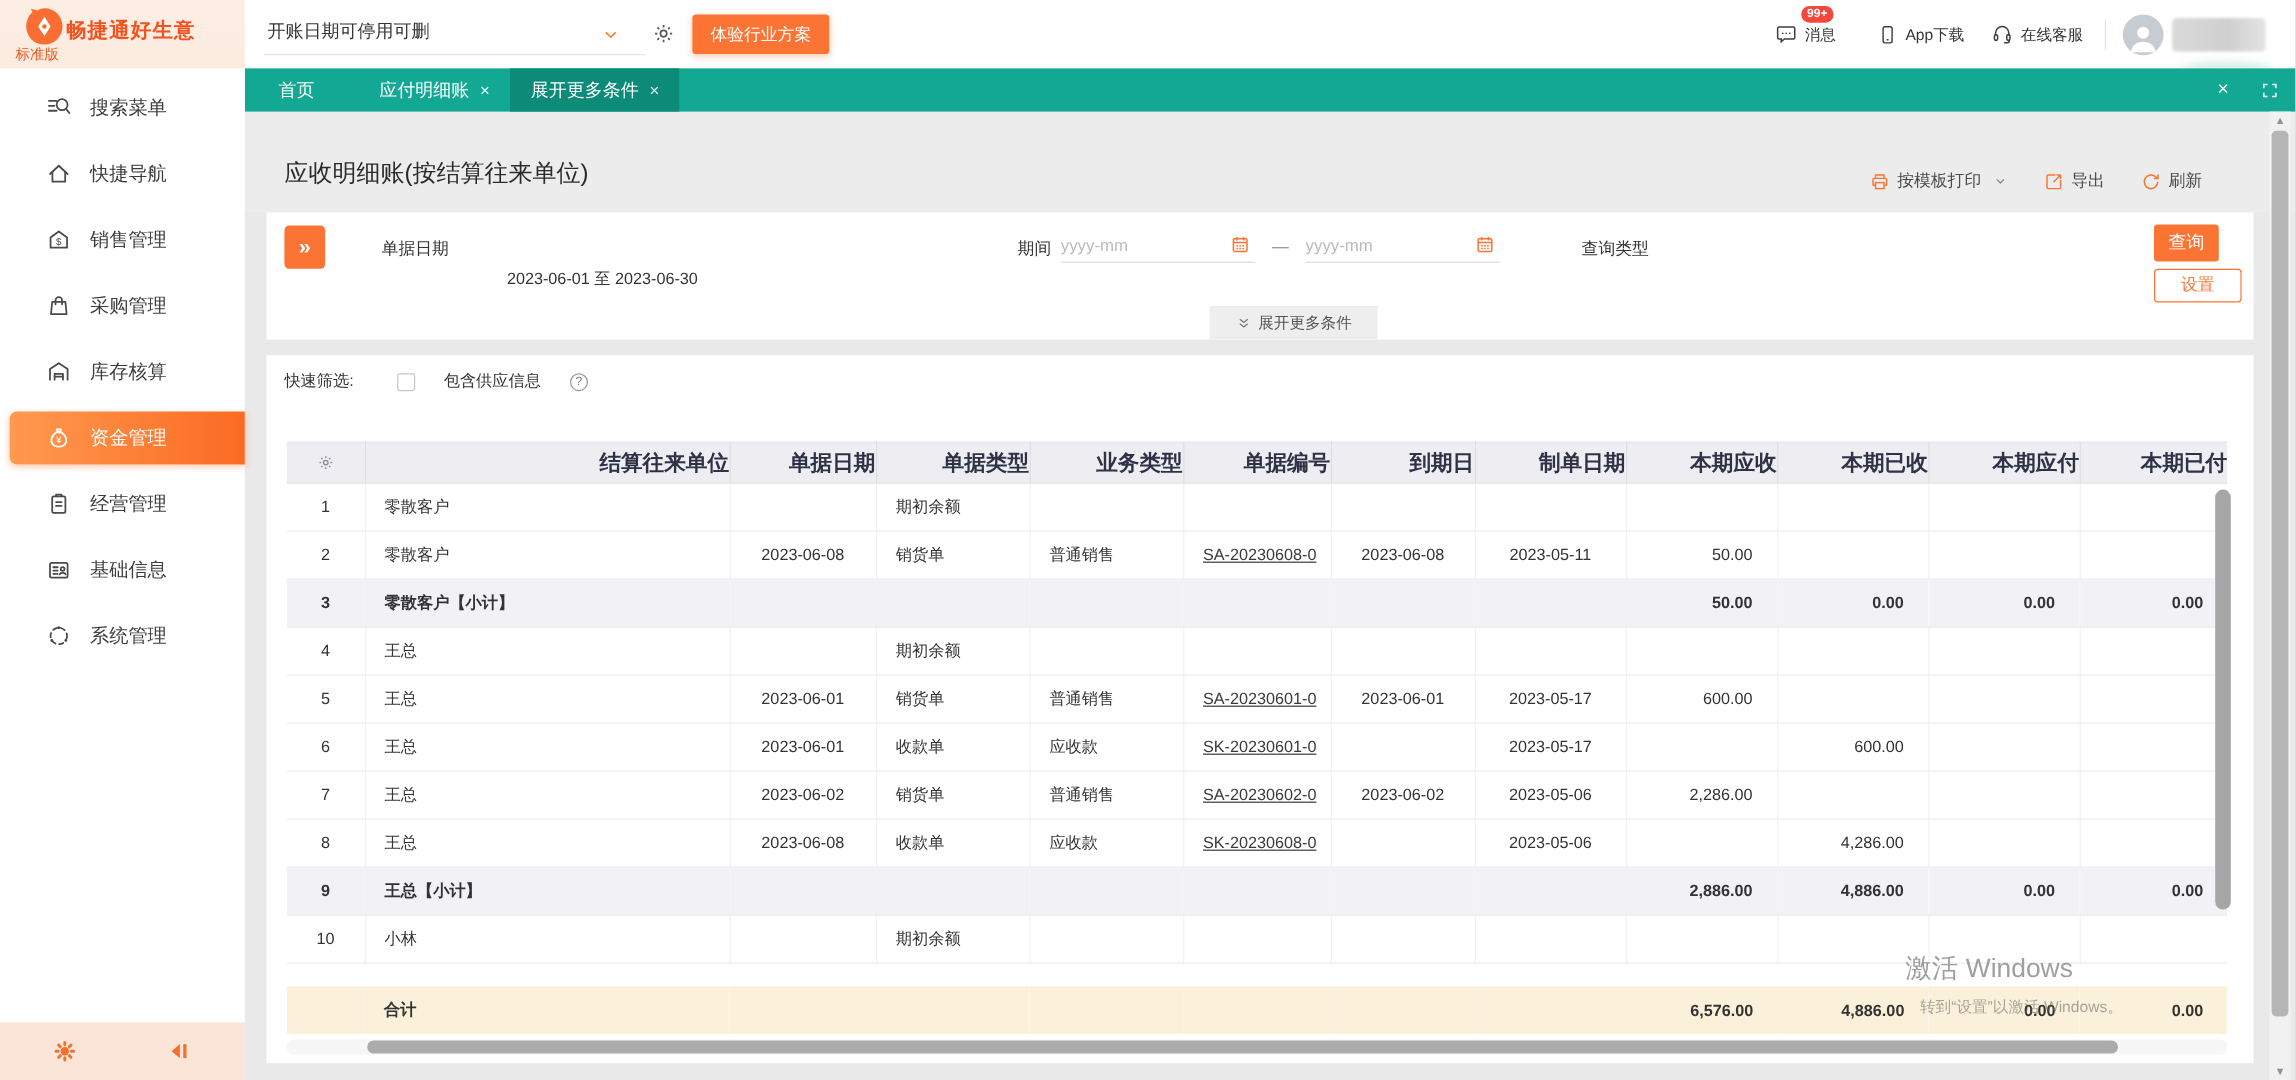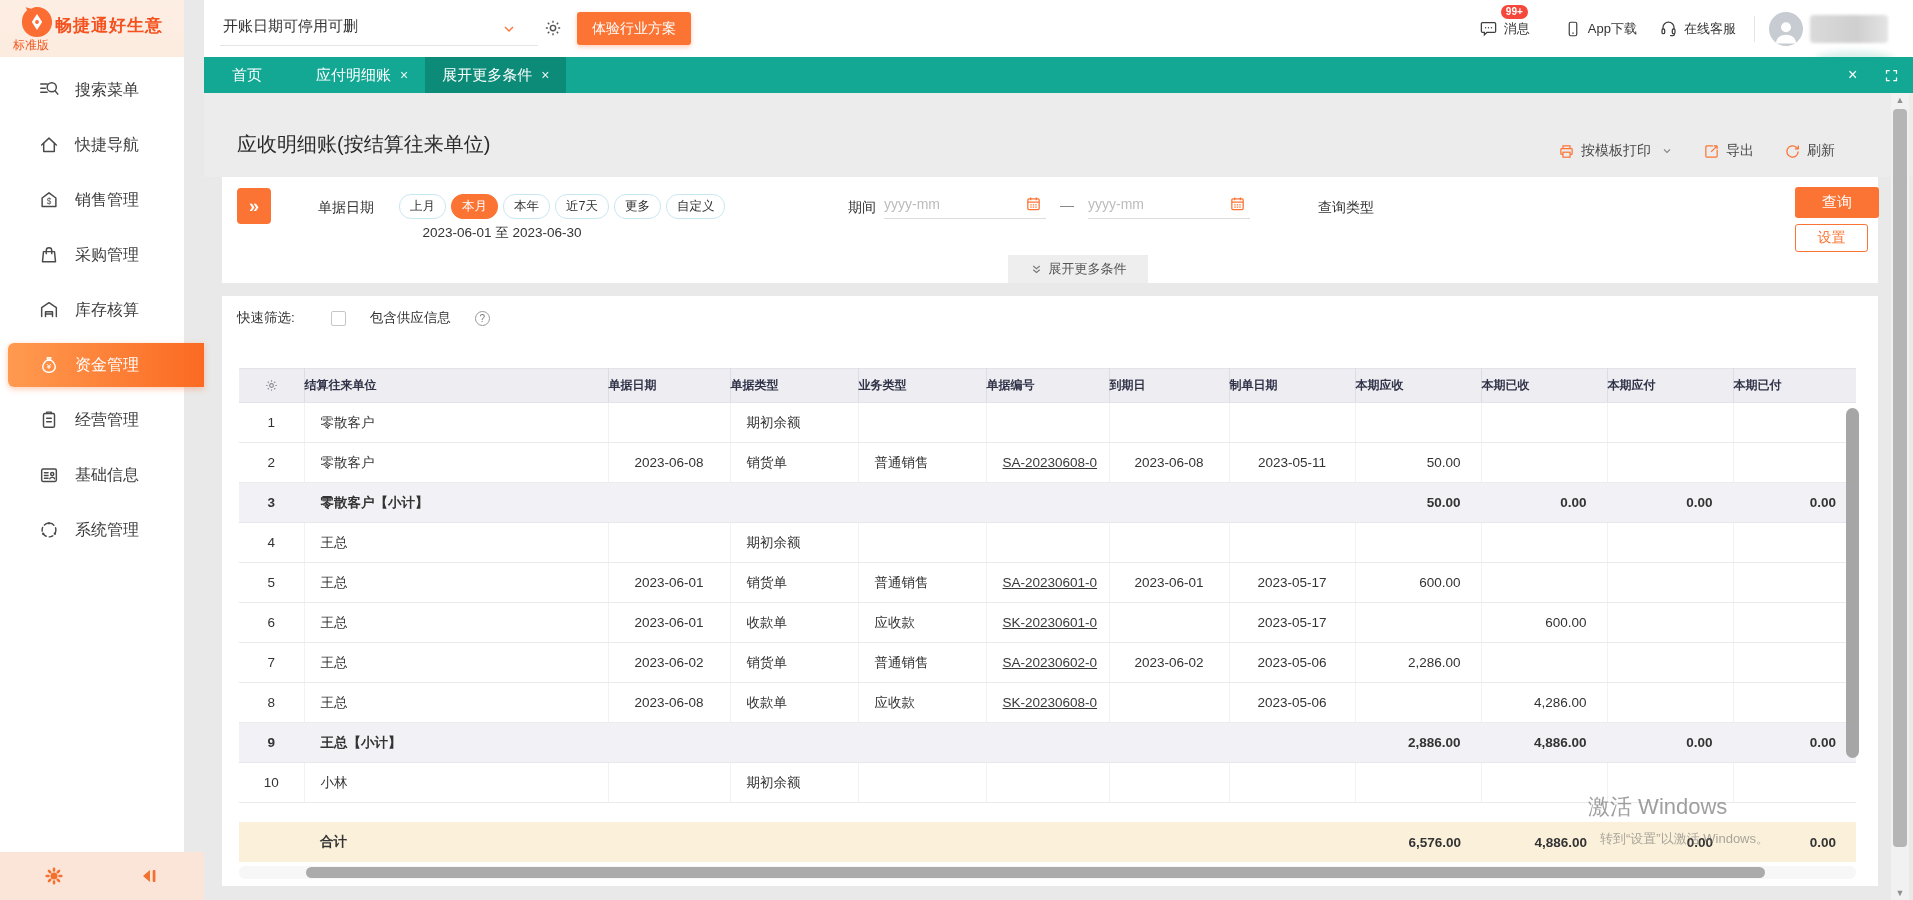--- a/index.html
+++ b/index.html
@@ -2,21 +2,21 @@
 <html><head>
 <meta charset="utf-8">
 <style>
   * { margin:0; padding:0; box-sizing:border-box; }
   html,body { background:#cfcfcf; }
   body { font-family:"Liberation Sans","DejaVu Sans",sans-serif; }
   #root { position:relative; width:1913px; height:900px; background:#E9E9E9; overflow:hidden; color:#333; font-family:"Liberation Sans","DejaVu Sans",sans-serif; }
   svg { display:block; }
 
   
-  #sidebar { position:absolute; left:0; top:0; width:184px; height:900px; background:#fff; z-index:30; }
+  #sidebar { position:absolute; left:0; top:0; width:204px; height:900px; background:#fff; z-index:30; }
   #logo-area { position:relative; height:57px; background:linear-gradient(180deg,#FDEEE4,#FCEBDF); }
   #logo-icon { position:absolute; left:20px; top:5px; }
   #brand-name { position:absolute; left:55px; top:14px; font-size:17px; font-weight:bold; color:#F4511E; letter-spacing:1px; white-space:nowrap; }
   #brand-edition { position:absolute; left:13px; top:37px; font-size:12px; color:#F0581F; }
   .side-item { position:absolute; left:0; width:204px; height:44px; display:flex; align-items:center; padding-left:38px; font-size:16px; color:#3d3d3d; cursor:pointer; }
   .side-item .si-icon { width:22px; height:22px; margin-right:15px; color:#4a4a4a; flex:0 0 auto; }
   .side-item.active { left:8px; width:196px; padding-left:30px; background:linear-gradient(90deg,#FF9a50,#FB6A22); border-radius:6px 0 0 6px; color:#fff; box-shadow:0 2px 6px rgba(251,106,34,.35); }
   .side-item.active .si-icon { color:#fff; }
   #side-footer { position:absolute; left:0; top:852px; width:204px; height:48px; background:#FBE5D8; display:flex; align-items:center; justify-content:space-between; padding:0 44px; color:#F4702F; }
 
@@ -64,35 +64,35 @@
   .pill.active { background:#FB7434; border-color:#FB7434; color:#fff; }
   #date-range { position:absolute; left:160px; top:47px; width:240px; text-align:center; font-size:13.5px; color:#333; }
   .period-input { position:absolute; top:12px; width:162px; height:30px; border:none; border-bottom:1px solid #DCDCDC; display:flex; align-items:center; }
   .period-input input { border:none; outline:none; width:130px; font-size:14px; color:#333; font-family:inherit; background:transparent; }
   .period-input input::placeholder { color:#BBB; }
   .cal-icon { position:absolute; right:4px; top:6px; color:#FB7434; cursor:pointer; }
   #period-sep { position:absolute; left:838px; top:20px; color:#888; font-size:14px; }
   #query-select { position:absolute; left:1176px; top:12px; width:360px; height:30px; border-bottom:1px solid #DCDCDC; cursor:pointer; }
   #query-value { position:absolute; left:4px; top:5px; font-size:14px; color:#333; }
   #query-chev { position:absolute; right:5px; top:8px; color:#FB7434; }
-  #search-btn { position:absolute; left:1573px; top:10px; width:84px; height:31px; background:#FB7434; border:none; border-radius:3px; color:#fff; font-size:15px; cursor:pointer; font-family:inherit; }
+  #search-btn { position:absolute; left:1573px; top:10px; width:54px; height:31px; background:#FB7434; border:none; border-radius:3px; color:#fff; font-size:15px; cursor:pointer; font-family:inherit; }
   #settings-btn { position:absolute; left:1573px; top:47px; width:73px; height:28px; background:#fff; border:1px solid #FB7434; border-radius:3px; color:#FB7434; font-size:14px; cursor:pointer; font-family:inherit; }
   #expand-more { position:absolute; left:786px; top:78px; width:140px; height:28px; background:#EEEEEE; display:flex; align-items:center; justify-content:center; gap:6px; font-size:13px; color:#555; cursor:pointer; }
   #expand-more .em-icon { color:#777; }
 
   
   #content-panel { position:absolute; left:222px; top:296px; width:1656px; height:590px; background:#fff; }
   #quick-filter { position:absolute; left:15px; top:13px; display:flex; align-items:center; gap:24px; font-size:13.5px; color:#333; }
   #supplier-checkbox { width:15px; height:15px; border:1px solid #C6C6C6; border-radius:2px; background:#fff; cursor:pointer; margin-left:12px; }
   .qmark { width:15px; height:15px; border:1px solid #999; border-radius:50%; font-size:10px; color:#777; display:inline-flex; align-items:center; justify-content:center; cursor:pointer; }
 
   
   #grid-wrap { position:absolute; left:17px; top:72px; width:1617px; }
   table.grid { border-collapse:collapse; table-layout:fixed; width:1617px; }
-  .grid thead th { height:34px; background:#EDEDF2; border-top:1px solid #E2E2E9; border-bottom:1px solid #E2E2E9; border-right:1px solid #DCDCE3; font-size:12px; font-weight:bold; color:#2F3247; text-align:left; }
+  .grid thead th { height:34px; background:#EDEDF2; border-top:1px solid #E2E2E9; border-bottom:1px solid #E2E2E9; border-right:1px solid #DCDCE3; font-size:18px; font-weight:bold; color:#2F3247; text-align:right; }
   .grid thead th:last-child { border-right:none; }
   .grid tbody td { height:40px; border-bottom:1px solid #EBEBEB; border-right:1px solid #F2F2F2; overflow:hidden; white-space:nowrap; font-size:13.5px; color:#333; background:#fff; }
   .grid tbody td:last-child { border-right:none; }
   .grid tbody tr.subtotal td { background:#F2F2F6; font-weight:bold; border-bottom:1px solid #E6E6EC; }
   .c-idx { text-align:center; color:#555; }
   .c-text { padding-left:16px; }
   .c-date { text-align:center; }
   .c-amt { text-align:right; padding-right:20px; }
   a.doclink { color:#3a3a3a; text-decoration:underline; cursor:pointer; }
   .gear-th { color:#8A8A94; display:flex; justify-content:center; }
@@ -359,28 +359,20 @@
             </svg>
         </span>
         <span>刷新</span>
       </div>
     </div>
   </div>
 
   <div id="filter-panel">
     <div id="expand-btn">»</div>
     <div class="f-label" style="left:96px; top:22px">单据日期</div>
-    <div id="pills">
-        <span class="pill">上月</span>
-        <span class="pill active">本月</span>
-        <span class="pill">本年</span>
-        <span class="pill">近7天</span>
-        <span class="pill">更多</span>
-        <span class="pill">自定义</span>
-      </div>
     <div id="date-range">2023-06-01 至 2023-06-30</div>
     <div class="f-label" style="left:626px; top:22px">期间</div>
     <div class="period-input" style="left:662px">
       <input type="text" placeholder="yyyy-mm" style="">
       <span class="cal-icon">
         <svg width="17" height="17" viewBox="0 0 24 24" fill="none" stroke="currentColor" stroke-width="1.8">
             <rect x="4" y="5.5" width="16" height="15" rx="1.5"></rect>
             <path d="M8 3.5v4M16 3.5v4M4 10h16"></path>
             <path d="M7.5 13.8h2M11 13.8h2M14.5 13.8h2M7.5 17h2M11 17h2M14.5 17h2"></path>
           </svg>

